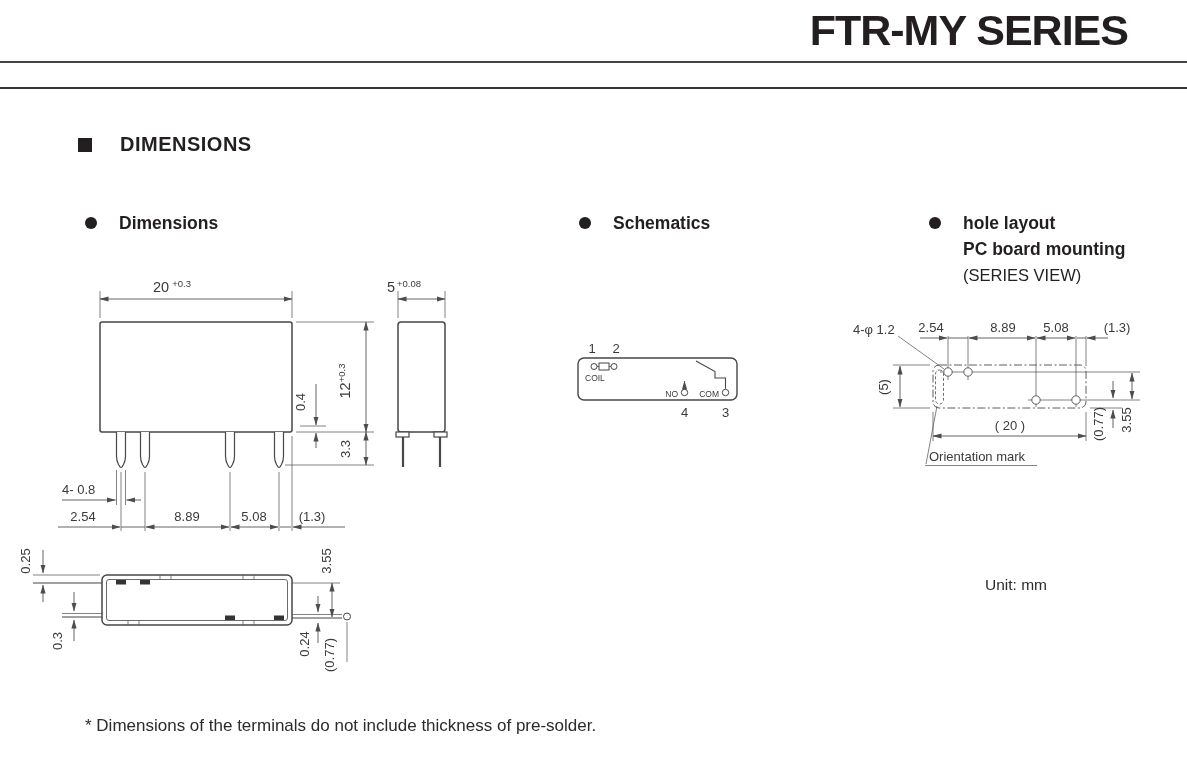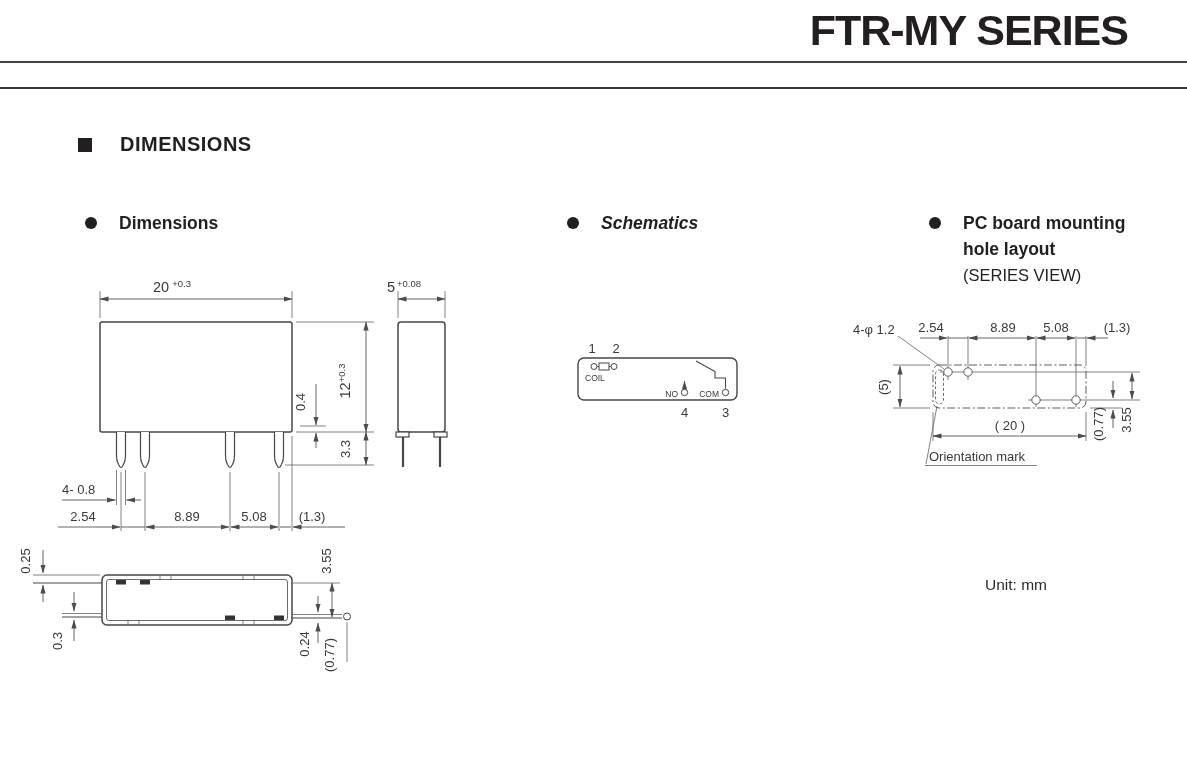--- a/index.html
+++ b/index.html
@@ -43,30 +43,30 @@
   <div id="main-heading" class="abs">
     <span class="sq-bullet"></span>
     <span class="txt">DIMENSIONS</span>
   </div>
 
   <div class="abs sub-heading" style="left:85px;top:210px;">
     <span class="rd-bullet" style="margin-top:7px;"></span>
     <span class="txt">Dimensions</span>
   </div>
 
-  <div class="abs sub-heading" style="left:567px;top:210px;font-style:italic;">
+  <div class="abs sub-heading" style="left:579px;top:210px;">
     <span class="rd-bullet" style="margin-top:7px;"></span>
     <span class="txt">Schematics</span>
   </div>
 
   <div class="abs sub-heading" style="left:929px;top:210px;">
     <span class="rd-bullet" style="margin-top:7px;"></span>
     <span>
+      <span class="txt" style="display:block;">hole layout</span>
       <span class="txt" style="display:block;">PC board mounting</span>
-      <span class="txt" style="display:block;">hole layout</span>
       <span class="txt light" style="display:block;">(SERIES VIEW)</span>
     </span>
   </div>
 
   <svg class="abs" style="left:0;top:0;" width="1187" height="774" viewBox="0 0 1187 774">
     <defs>
       <marker id="me" markerWidth="9" markerHeight="7" refX="8.5" refY="3" orient="auto" markerUnits="userSpaceOnUse">
         <path d="M0,0.4 L9,3 L0,5.6 Z" fill="#4d4d4d"></path>
       </marker>
       <marker id="ms" markerWidth="9" markerHeight="7" refX="0.5" refY="3" orient="auto" markerUnits="userSpaceOnUse">
@@ -276,15 +276,16 @@
         <line class="thin" x1="937" y1="406" x2="926" y2="464"></line>
         <text class="dim" x="929" y="461">Orientation mark</text>
         <line class="thin" x1="925" y1="465.5" x2="1037" y2="465.5"></line>
       </g>
     </g>
   </svg>
 
   <div id="unit" class="abs">Unit: mm</div>
 
   <div id="notes" class="abs">
+    <div>* Dimensions of the terminals do not include thickness of pre-solder.</div>
   </div>
 
 </div>
 
 </body></html>

